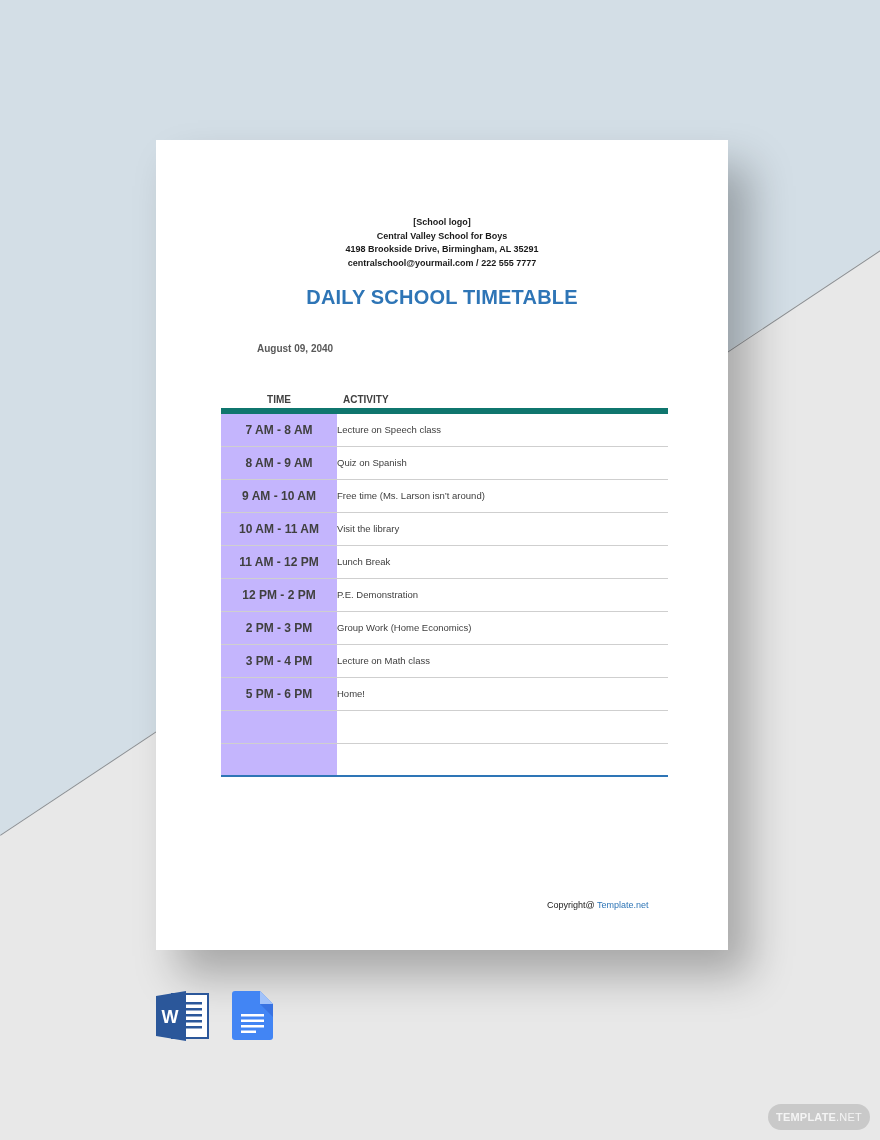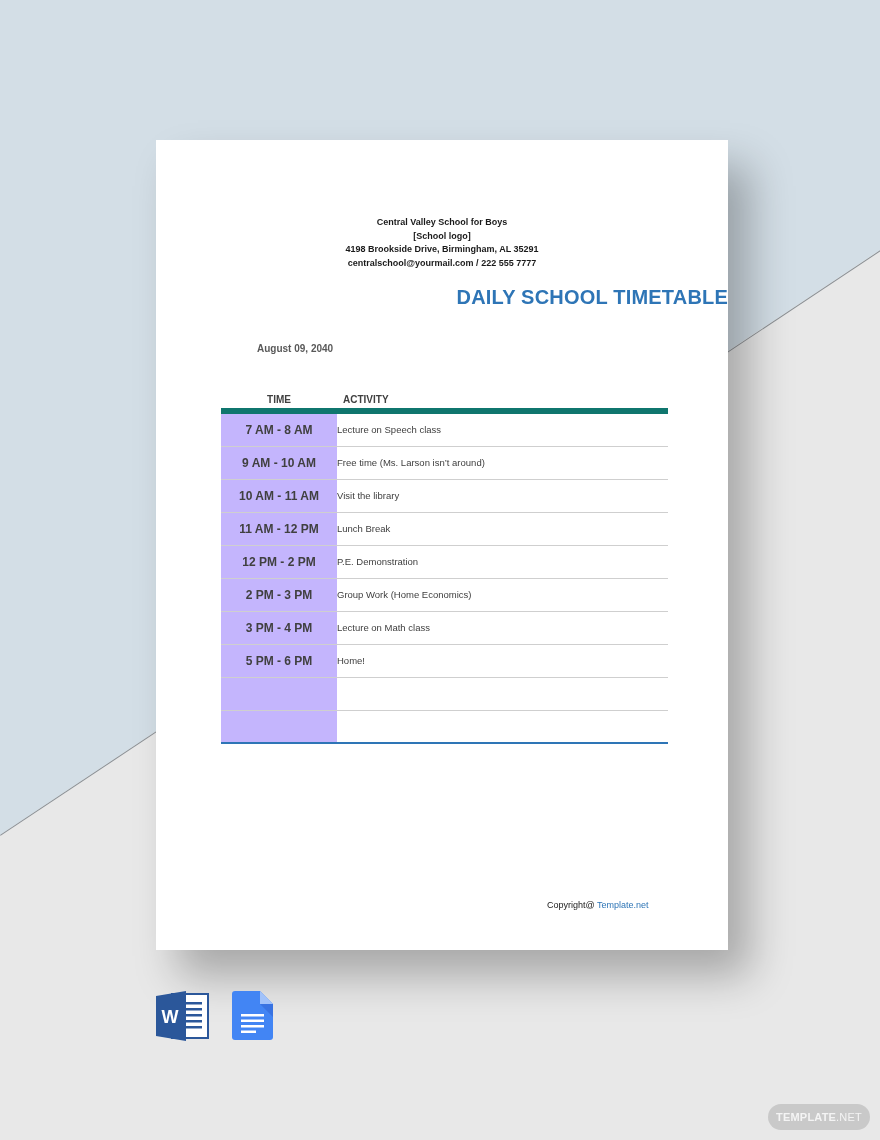--- a/index.html
+++ b/index.html
@@ -26,21 +26,21 @@
   }
   .page {
     position: absolute; left: 156px; top: 140px; width: 572px; height: 810px;
     background: #ffffff;
   }
   .header-block {
     position: absolute; left: 0; top: 76px; width: 572px; text-align: center;
     font-size: 9px; font-weight: bold; color: #1a1a1a; line-height: 13.5px;
   }
   .doc-title {
-    position: absolute; left: 0; top: 146px; width: 572px; text-align: right;
+    position: absolute; left: 0; top: 146px; width: 572px; text-align: center;
     font-size: 20px; font-weight: bold; color: #2e75b6; letter-spacing: 0.2px;
   }
   .doc-date {
     position: absolute; left: 65px; top: 203px;
     font-size: 10px; font-weight: bold; color: #595959; margin-left: 36px;
   }
   .table {
     position: absolute; left: 65px; top: 248px; width: 447px;
   }
   .thead {
@@ -74,37 +74,41 @@
 </style>
 </head>
 <body>
 
 <div class="bg-top"></div>
 <div class="bg-line"></div>
 
 <div class="page-shadow"></div>
 <div class="page">
   <div class="header-block">
+    <div>[School logo]</div>
     <div>Central Valley School for Boys</div>
-    <div>[School logo]</div>
     <div>4198 Brookside Drive, Birmingham, AL 35291</div>
     <div>centralschool@yourmail.com / 222 555 7777</div>
   </div>
 
   <div class="doc-title">DAILY SCHOOL TIMETABLE</div>
   <div class="doc-date">August 09, 2040</div>
 
   <div class="table">
     <div class="thead">
       <div class="c-time">TIME</div>
       <div class="c-act">ACTIVITY</div>
     </div>
     <div class="row">
       <div class="c-time">7 AM - 8 AM</div>
       <div class="c-act">Lecture on Speech class</div>
+    </div>
+    <div class="row">
+      <div class="c-time">8 AM - 9 AM</div>
+      <div class="c-act">Quiz on Spanish</div>
     </div>
     <div class="row">
       <div class="c-time">9 AM - 10 AM</div>
       <div class="c-act">Free time (Ms. Larson isn’t around)</div>
     </div>
     <div class="row">
       <div class="c-time">10 AM - 11 AM</div>
       <div class="c-act">Visit the library</div>
     </div>
     <div class="row">

